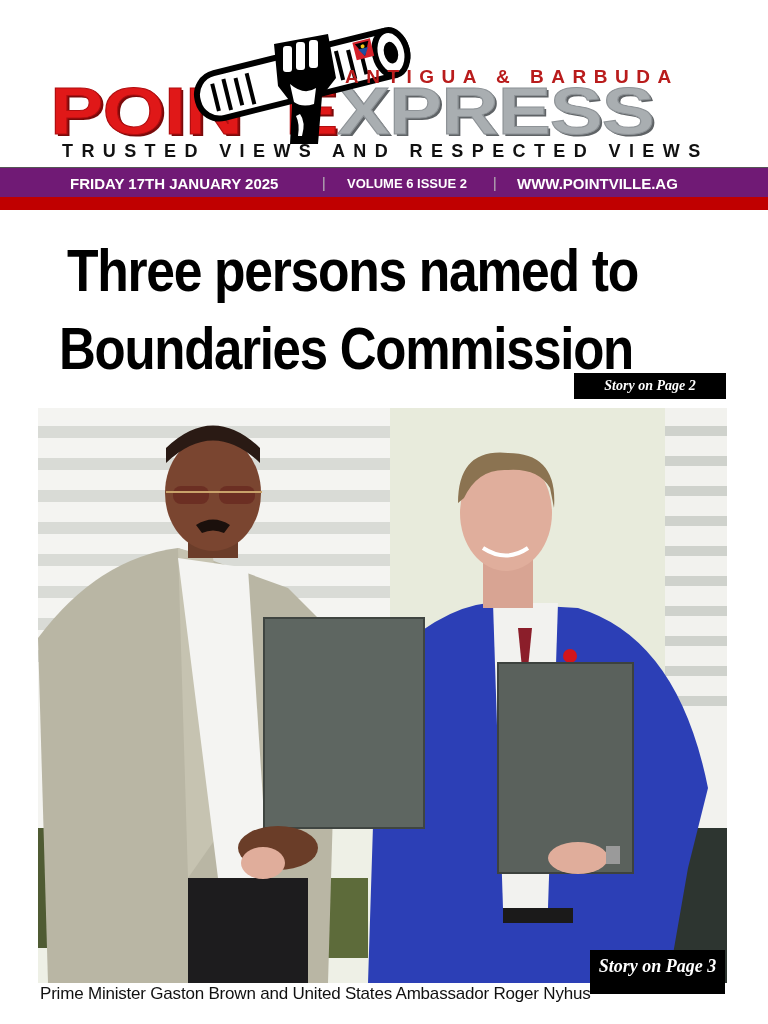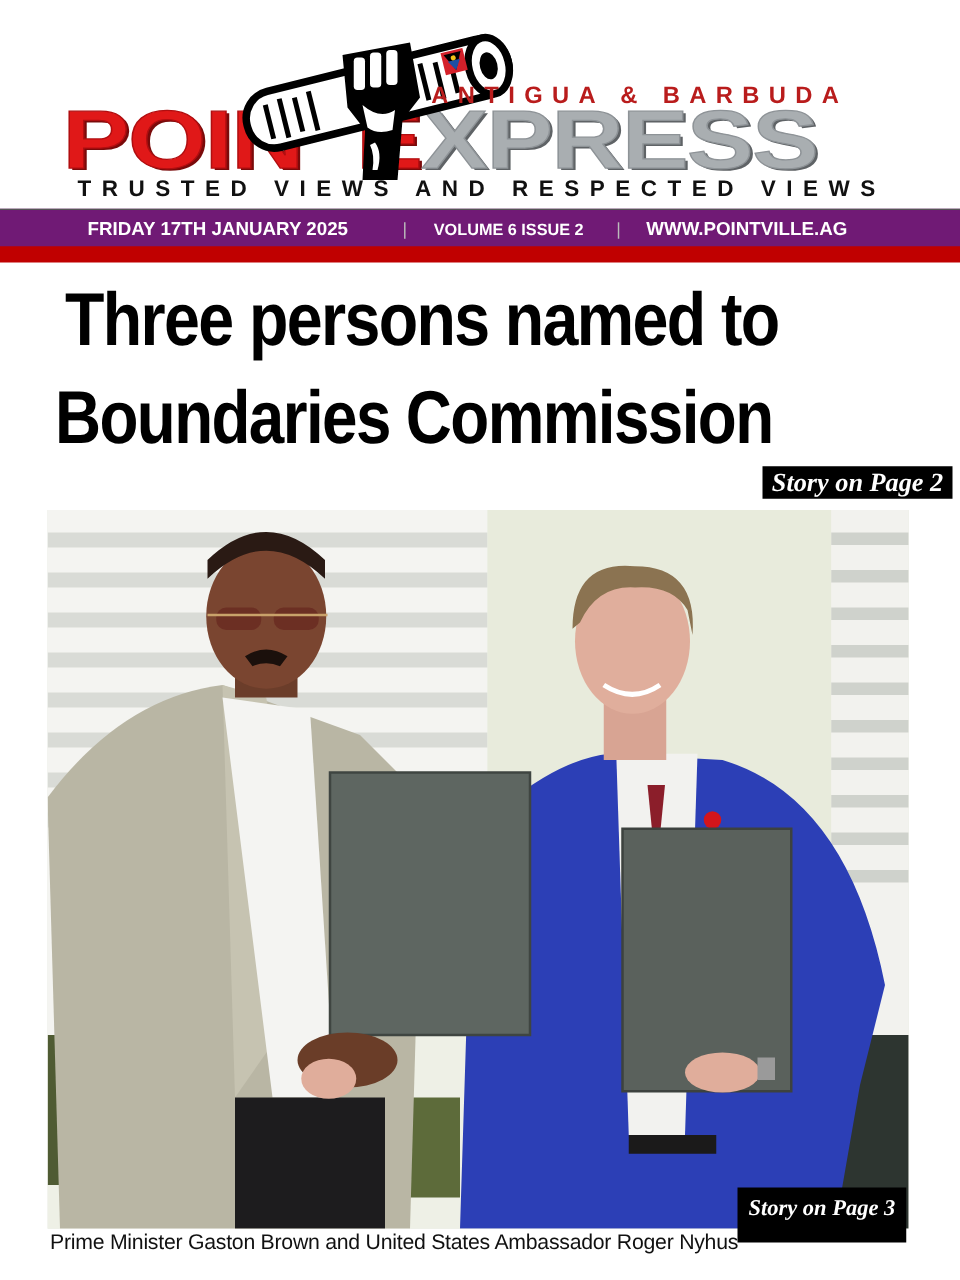--- a/index.html
+++ b/index.html
@@ -26,21 +26,21 @@
   .infobar .url { position:absolute; left:517px; font-size:15px; }
   .redbar { position:absolute; left:0; top:197px; width:768px; height:13px; background:#c00000; }
 
   
   .headline { position:absolute; left:36px; top:224px; width:700px; font-family:"Liberation Sans", sans-serif; font-weight:bold; color:#000; }
   .headline .line { display:block; font-size:60px; line-height:64px; letter-spacing:-1.5px; white-space:nowrap; transform-origin:left top; }
   .headline .l1 { transform:scaleX(0.86); margin-left:16px; }
   .headline .l2 { transform:scaleX(0.85); margin-top:14px; margin-left:8px; }
 
   .story-tag { position:absolute; background:#000; color:#fff; font-family:"Liberation Serif", serif; font-style:italic; font-weight:bold; white-space:nowrap; text-align:center; }
-  .story-tag.top { left:574px; top:373px; width:152px; height:26px; line-height:26px; font-size:21px;margin-left:36px; }
+  .story-tag.top { left:574px; top:373px; width:152px; height:26px; line-height:26px; font-size:14px; }
   .story-tag.bottom { left:590px; top:950px; width:135px; height:44px; line-height:33px; font-size:18px; }
 
   
   .photo { position:absolute; left:38px; top:408px; width:689px; height:575px; overflow:hidden; background:#e9ebe4; }
   .photo svg { display:block; }
 
   .caption { position:absolute; left:40px; top:984px; font-family:"Liberation Sans", sans-serif; font-size:17px; color:#111; white-space:nowrap; letter-spacing:-0.2px; }
 </style>
 </head>
 <body>
@@ -87,21 +87,21 @@
 
 <div class="infobar">
   <span class="item date">FRIDAY 17TH JANUARY 2025</span>
   <span class="item sep1">|</span>
   <span class="item vol">VOLUME 6 ISSUE 2</span>
   <span class="item sep2">|</span>
   <span class="item url">WWW.POINTVILLE.AG</span>
 </div>
 <div class="redbar"></div>
 
-<h1 class="headline" style="margin:0;">
+<h1 class="headline" style="margin:15px;">
   <span class="line l1">Three persons named to</span>
   <span class="line l2">Boundaries Commission</span>
 </h1>
 <div class="story-tag top">Story on Page 2</div>
 
 <div class="photo">
   <svg width="689" height="575" viewBox="0 0 689 575">
 
     <rect x="0" y="0" width="689" height="575" fill="#eef0e6"></rect>
 

